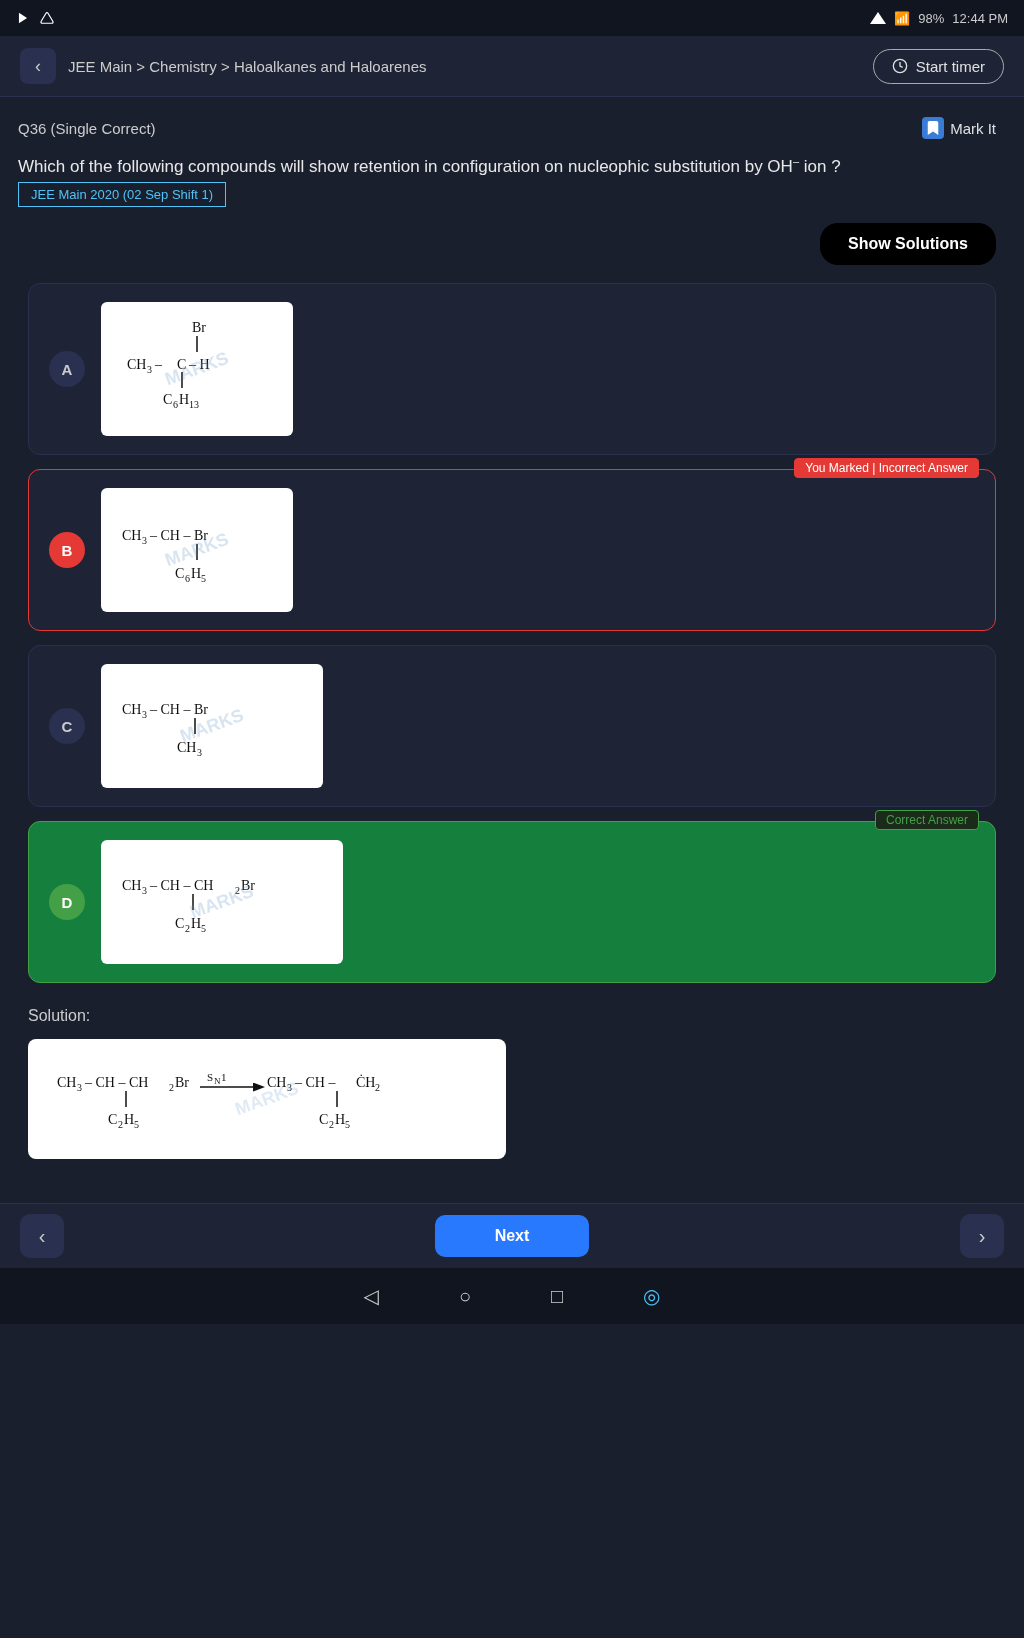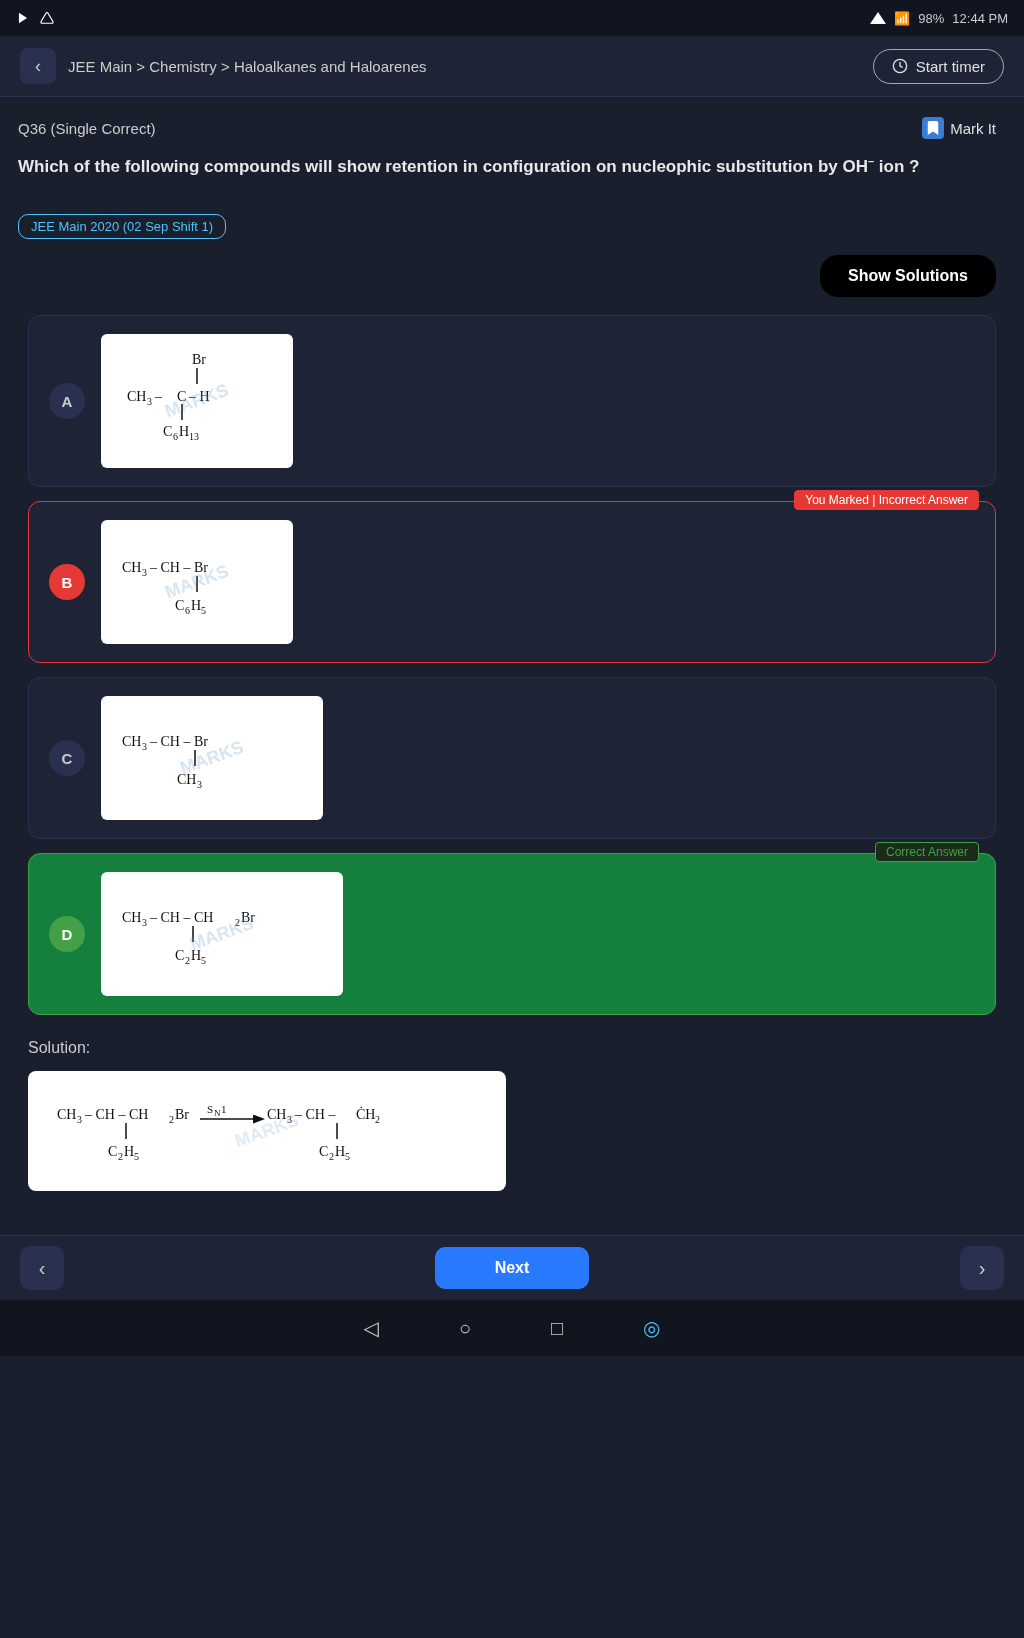--- a/index.html
+++ b/index.html
@@ -90,30 +90,29 @@
       border-radius: 4px;
       display: inline-flex;
       align-items: center;
       justify-content: center;
     }
 
     .question-text {
       font-size: 17px;
       line-height: 1.6;
       color: #e8e8e8;
-      margin-bottom: 34px;
-      font-weight: bold;
+      margin-bottom: 2px;
     }
     .question-text sup { font-size: 11px; }
 
     .tag-badge {
       display: inline-block;
       border: 1.5px solid #4fc3f7;
       color: #4fc3f7;
-      border-radius: 10px;
+      border-radius: 0;
       padding: 4px 12px;
       font-size: 13px;
       margin-bottom: 16px;
     }
 
     .show-solutions-row {
       display: flex;
       justify-content: flex-end;
       margin-bottom: 18px;
     }

